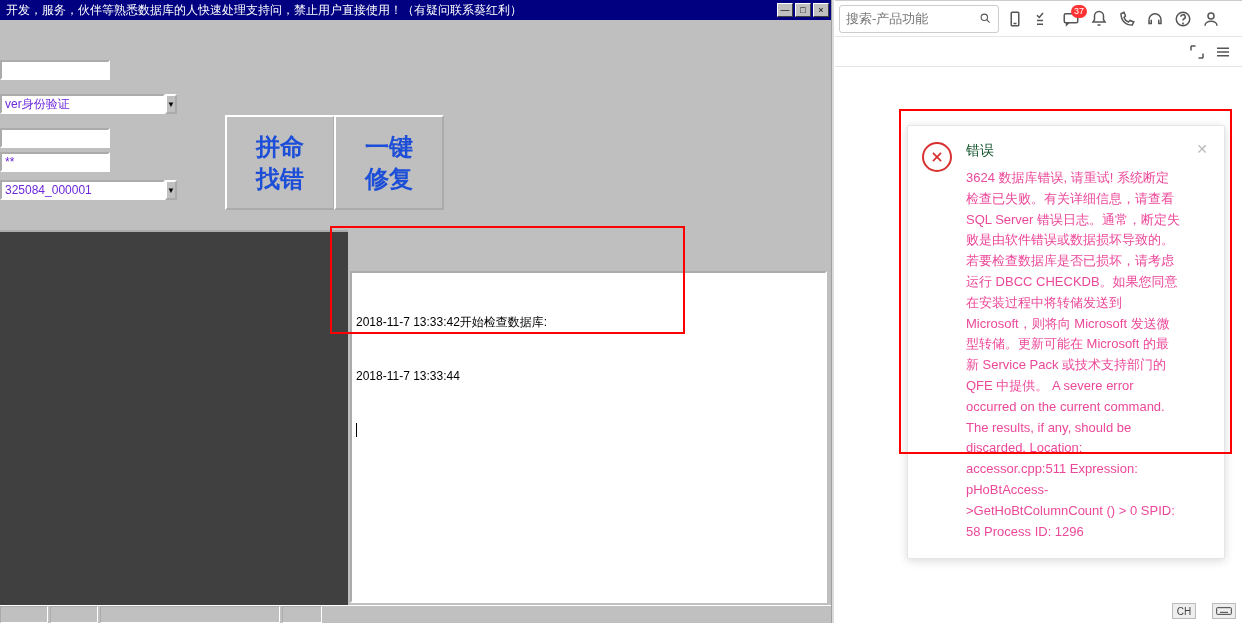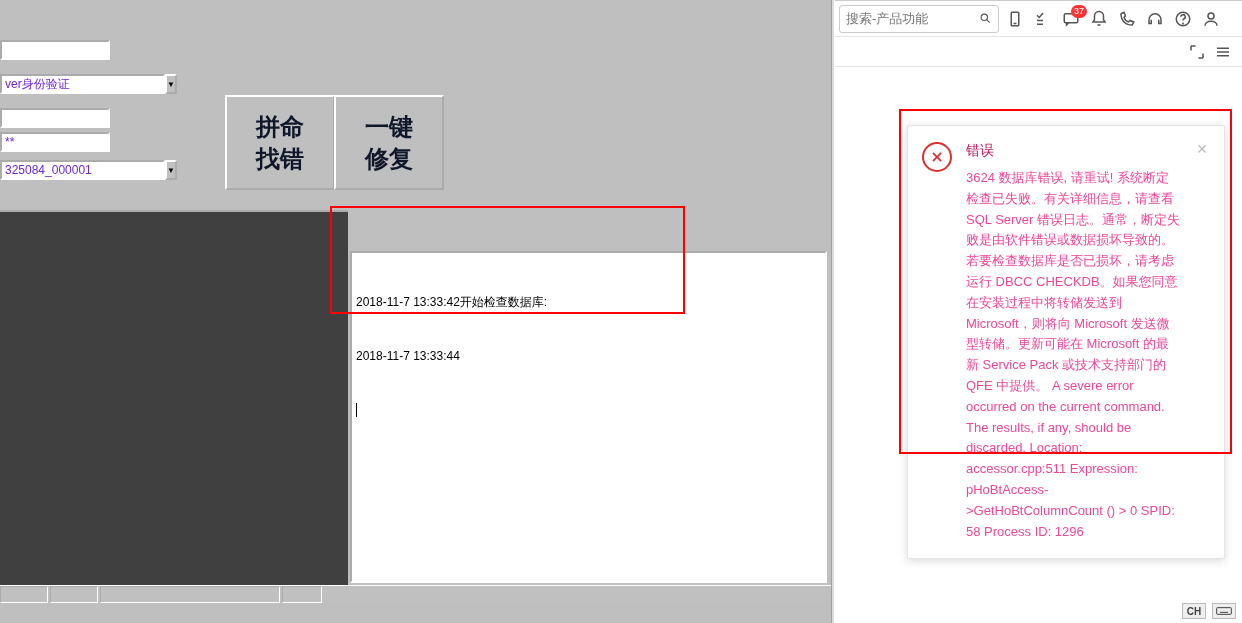--- a/index.html
+++ b/index.html
@@ -79,21 +79,21 @@
   .big-btn {
     position: absolute;
     width: 110px; height: 95px;
     background: #bfbfbf;
     border: 2px outset #fff;
     display: flex; flex-direction: column;
     align-items: center; justify-content: center;
     font-size: 24px;
     font-family: "SimHei","Microsoft YaHei",sans-serif;
     font-weight: bold;
-    color: #0f172a;
+    color: #1d4ed8;
     cursor: pointer;
     line-height: 1.3;
     text-align: center;
   }
 
   .dark-pane {
     position: absolute;
     left: 0; top: 210px; width: 348px; bottom: 18px;
     background: #404040;
     border-top: 2px inset #fff;
@@ -247,54 +247,62 @@
   }
   .err-circle {
     width: 30px; height: 30px; flex-shrink: 0;
     border: 2px solid #d93030; border-radius: 50%;
     display: flex; align-items: center; justify-content: center;
     color: #d93030;
   }
   .err-circle svg { width: 14px; height: 14px; }
   .err-main { flex: 1; }
   .err-title {
-    font-size: 14px; color: #be185d; margin-bottom: 8px;
+    font-size: 14px; color: #14532d; margin-bottom: 8px;
   }
   .err-body {
     font-size: 13px; color: #ec4899;
     line-height: 1.6;
     word-break: break-word;
   }
   .err-close {
     color: #bbb;
     cursor: pointer;
     font-size: 14px;
     line-height: 14px;
     padding: 0 2px;
   }
 
   .corner-tools {
     position: absolute;
     right: 6px; bottom: 4px;
-    display: flex; gap: 6px; font-weight: bold;
+    display: flex; gap: 16px;
   }
   .ct-btn {
     width: 24px; height: 16px;
     border: 1px solid #bbb;
     background: #eee;
     font-size: 10px;
     display: flex; align-items: center; justify-content: center;
     cursor: pointer;
     color: #444;
   }
 </style>
 </head>
 <body>
 
 <div class="app-window">
+  <div class="title-bar">
+    <span class="title-text">开发，服务，伙伴等熟悉数据库的人快速处理支持问，禁止用户直接使用！（有疑问联系葵红利）</span>
+    <div class="win-controls">
+      <div class="win-btn">—</div>
+      <div class="win-btn">□</div>
+      <div class="win-btn">×</div>
+    </div>
+  </div>
 
   <div class="dlg-body">
 
     <input class="sunken-input" style="left: 0px; top: 40px; width: 110px;" value="">
 
     <div class="combo" style="left:0;top:74px;width:110px">
       <input class="sunken-input" value="ver身份验证" style="">
       <div class="drop">▼</div>
     </div>
 

